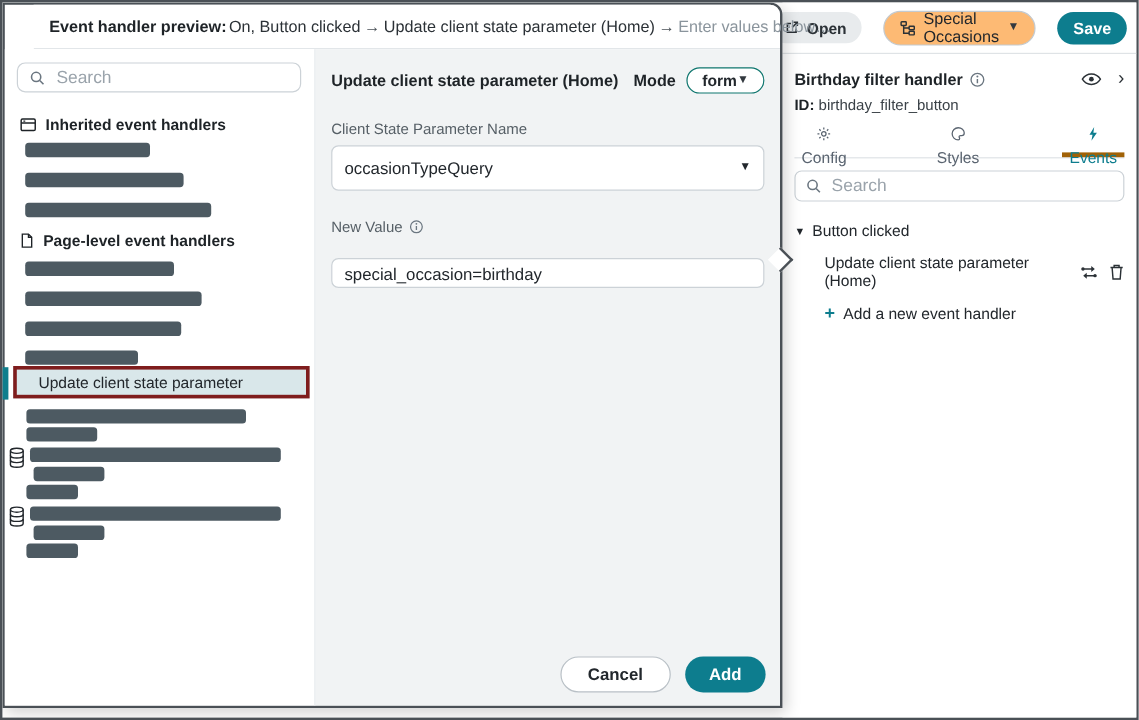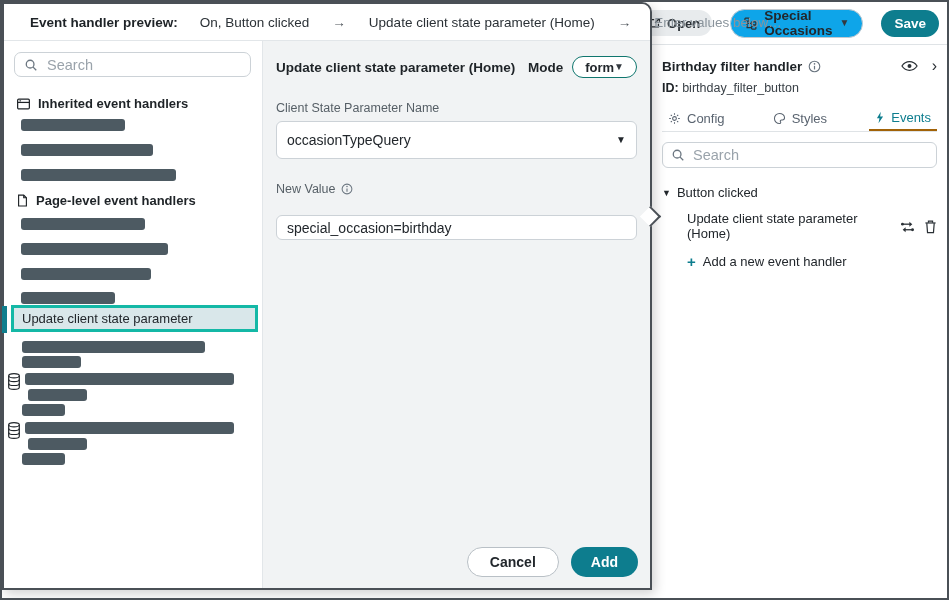--- a/index.html
+++ b/index.html
@@ -6,81 +6,81 @@
   body { font-family:"Liberation Sans","DejaVu Sans",sans-serif; background:#fff; }
   .frame { position:relative; width:949px; height:600px; background:#fff;
            border:2px solid #4a5056; overflow:hidden; }
 
   
   .toolbar { position:absolute; left:650px; top:0; right:0; height:42px; background:#fff;
              display:flex; align-items:center; justify-content:flex-end; gap:18px; padding-right:8px; }
   .btn-open { display:flex; align-items:center; gap:6px; height:26px; padding:0 12px;
               background:#e8ebed; border-radius:13px; font-size:13px; font-weight:bold; color:#2b3136; cursor:pointer; }
   .btn-appdrop { display:flex; align-items:center; gap:7px; height:29px; padding:0 13px;
-                 background:#0ea5e9; border:1px solid #c3cad0; border-radius:15px;
-                 font-size:13.5px; font-weight:bold; color:#22272c; cursor:pointer; }
+                 background:#fdba74; border:1px solid #c3cad0; border-radius:15px;
+                 font-size:13.5px; font-weight:normal; color:#22272c; cursor:pointer; }
   .btn-save { display:flex; align-items:center; height:27px; padding:0 13px; background:#0d7d8e;
               border-radius:14px; color:#fff; font-size:13.5px; font-weight:bold; cursor:pointer; }
   .caret { font-size:10px; color:#33393f; line-height:1; }
 
   
   .inspector { position:absolute; left:650px; top:42px; right:0; bottom:0; background:#fff;
                border-top:1px solid #dfe3e6; padding:0 10px; }
   .comp-head { display:flex; align-items:center; margin-top:13px; gap:6px; }
   .comp-name { font-size:13.5px; font-weight:bold; color:#1e2327; }
   .comp-head .spacer { flex:1; }
   .comp-id { margin-top:7px; font-size:12.5px; color:#3a4147; }
   .comp-id b { color:#1e2327; }
   .tabs { display:flex; align-items:stretch; justify-content:space-between; margin-top:10px;
           border-bottom:1px solid #dfe3e6; height:27px; }
   .tab { display:flex; align-items:center; gap:6px; font-size:13px; color:#5a6470;
-         padding:0 6px; cursor:pointer; }
-  .tab.active { color:#0d7d8e; border-bottom:2px solid #a16207; font-weight:normal; }
+         padding:0 6px; cursor:pointer;flex-direction:column; }
+  .tab.active { color:#0d7d8e; border-bottom:4px solid #a16207; font-weight:normal; }
   .search-wrap { position:relative; margin-top:10px; }
   .search-wrap svg { position:absolute; left:9px; top:6px; }
   .search-input { width:100%; height:26px; border:1px solid #ccd2d7; border-radius:6px;
                   padding:0 8px 0 30px; font-size:14.5px; color:#333; outline:none;
                   font-family:"Liberation Sans",sans-serif; }
   .search-input::placeholder { color:#9aa3ab; }
   .evt-group { display:flex; align-items:center; gap:6px; margin-top:17px; font-size:13px; color:#22272c; cursor:pointer; }
   .evt-tri { font-size:9px; color:#22272c; }
   .evt-row { display:flex; align-items:center; margin-top:11px; padding-left:25px; font-size:13px; color:#22272c; cursor:pointer; }
   .evt-row .spacer { flex:1; }
   .evt-row .ico { margin-left:9px; cursor:pointer; display:flex; }
   .evt-add { display:flex; align-items:center; gap:7px; margin-top:13px; padding-left:25px;
              font-size:13px; color:#22272c; cursor:pointer; }
   .plus { color:#0d7d8e; font-size:15px; font-weight:bold; line-height:1; }
 
   
   .popup { position:absolute; left:0; top:0; width:650px; height:588px; background:#fff;
            border:2px solid #4a5056; border-top-right-radius:10px;
            box-shadow:3px 4px 12px rgba(0,0,0,.18); display:flex; flex-direction:column; }
   .popup-header { height:37px; border-bottom:1px solid #e2e6e9; display:flex; align-items:center;
-                  padding:0 26px; gap:22px; font-size:13.5px; color:#2b3136; white-space:nowrap;
-                  border-top-right-radius:9px; background:#fff; }
+                  padding:0 13px; gap:2px; font-size:13.5px; color:#2b3136; white-space:nowrap;
+                  border-top-right-radius:9px; background:#fff;margin-left:24px; }
   .popup-header .bold { font-weight:bold; color:#1e2327; }
   .popup-header .arrow { color:#4a5157; padding:0 1px; }
   .popup-header .hint { color:#8a949c; }
   .popup-body { flex:1; display:flex; min-height:0; }
 
   
   .left-pane { width:259px; border-right:1px solid #e2e6e9; position:relative; background:#fff; }
   .lp-search { position:absolute; left:10px; top:11px; width:237px; }
   .lp-search svg { position:absolute; left:10px; top:6px; }
   .lp-search input { width:100%; height:25px; border:1px solid #ccd2d7; border-radius:7px;
                      padding:0 8px 0 32px; font-size:14.5px; color:#333; outline:none;
                      font-family:"Liberation Sans",sans-serif; }
   .lp-search input::placeholder { color:#9aa3ab; }
   .lp-heading { position:absolute; display:flex; align-items:flex-end; gap:7px; left:12px;
                 font-size:13px; font-weight:bold; color:#1e2327; }
   .sk-bar { position:absolute; height:12px; background:#4d5a62; border-radius:3px; }
   .db-ico { position:absolute; }
   .selected-item { position:absolute; left:7px; top:264px; width:247px; height:27px;
-                   background:#d9e7ea; border:3px solid #14b8a6; display:flex; align-items:center;
-                   padding-left:8px; font-size:13px; color:#22272c; cursor:pointer; }
+                   background:#d9e7ea; border:3px solid #7f1d1d; display:flex; align-items:center;
+                   padding-left:18px; font-size:13px; color:#22272c; cursor:pointer; }
   .teal-strip { position:absolute; left:-2px; top:265px; width:5px; height:27px; background:#0f7e8d; }
 
   
   .form-pane { flex:1; background:#f1f3f4; position:relative; padding:15px 13px; }
   .fp-titlerow { display:flex; align-items:center; justify-content:space-between; }
   .fp-title { font-size:13.5px; font-weight:bold; color:#1e2327; }
   .fp-mode { display:flex; align-items:center; gap:9px; }
   .fp-mode-label { font-size:13.5px; font-weight:bold; color:#1e2327; }
   .mode-pill { display:flex; align-items:center; gap:0; height:22px; padding:0 12px; background:#fff;
                border:1px solid #0f766e; border-radius:13px; font-size:13px; font-weight:bold; color:#22272c; cursor:pointer; }

